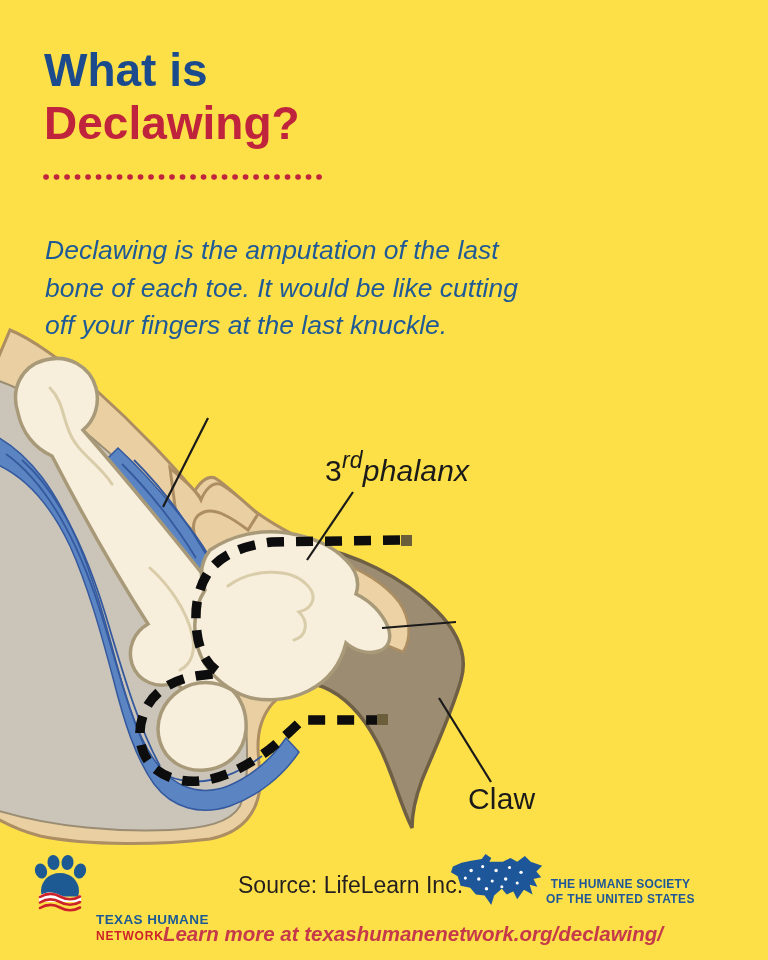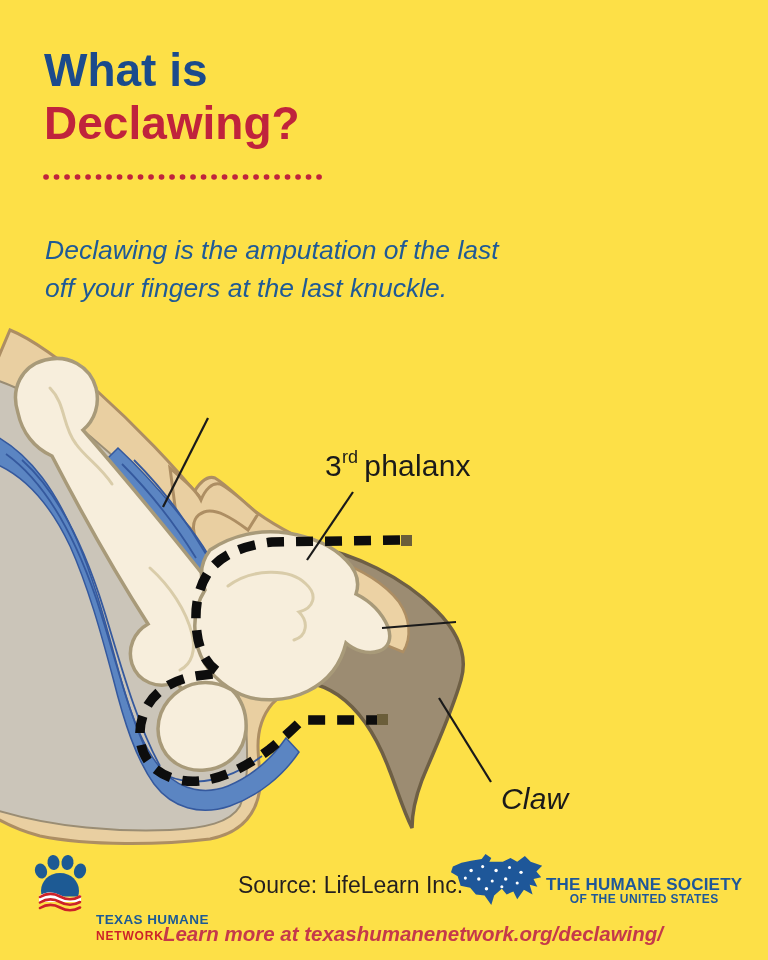--- a/index.html
+++ b/index.html
@@ -24,52 +24,53 @@
   .bone-detail{fill:none;stroke:var(--bone-detail);stroke-width:3;stroke-linecap:round;}
   .tendon{fill:var(--tendon);stroke:var(--tendon-dark);stroke-width:1.5;}
   .tendon-stripe{fill:none;stroke:var(--tendon-dark);stroke-width:1.8;}
   .clawp{fill:var(--claw);stroke:var(--claw-outline);stroke-width:3.5;}
   .nailp{fill:var(--nailbed);stroke:var(--skin-outline);stroke-width:2.5;}
   .cutline{fill:none;stroke:var(--dash-black);stroke-width:9.5;stroke-dasharray:17 12;}
   .endsq{fill:var(--dash-square);}
   .pointer{stroke:var(--label-ink);stroke-width:2.2;fill:none;}
 
   .dlabel{position:absolute;color:var(--label-ink);font-size:30px;letter-spacing:.2px;}
-  .dlabel sup{font-size:18px;vertical-align:13px;}
-  .dlabel .rest{margin-left:6px;}
+  .dlabel sup{font-size:23px;vertical-align:13px;font-style:italic;}
+  .dlabel .rest{font-style:italic;}
 
   
   .thn-logo{position:absolute;left:28px;top:852px;}
   .thn-text{position:absolute;left:96px;top:912px;line-height:16px;}
   .thn-text .b{color:var(--thn-blue);font-weight:bold;font-size:13.5px;letter-spacing:.4px;}
   .thn-text .r{color:var(--thn-red);font-weight:bold;font-size:12px;letter-spacing:.8px;}
   .source{position:absolute;left:238px;top:872px;font-size:23px;color:var(--source-ink);}
   .hsus-logo{position:absolute;left:450px;top:853px;}
   .hsus-text{position:absolute;left:546px;top:877px;text-align:center;line-height:15px;}
-  .hsus-text .l1{color:var(--hsus-blue);font-weight:bold;font-size:17px;letter-spacing:.2px;}
+  .hsus-text .l1{color:var(--hsus-blue);font-weight:bold;font-size:12px;letter-spacing:.2px;}
   .hsus-text .l2{color:var(--hsus-blue);font-weight:bold;font-size:12px;letter-spacing:.4px;}
   .learn-link{position:absolute;left:0;top:922px;width:768px;text-align:center;
               font-size:20.5px;font-style:italic;font-weight:600;color:var(--link-red);padding-left:29px;}
 </style>
 </head>
 <body>
 
 <div class="page">
 
   <div class="title">
     <div class="l1">What is</div>
     <div class="l2">Declawing?</div>
   </div>
 
   <svg class="dotted-rule" width="286" height="10" viewBox="0 0 286 10">
     <line x1="4" y1="5" x2="284" y2="5" stroke="#c0233c" stroke-width="5.6" stroke-linecap="round" stroke-dasharray="0.1 10.4"></line>
   </svg>
 
   <div class="intro">
     <div>Declawing is the amputation of the last</div>
+    <div>bone of each toe. It would be like cutting</div>
     <div>off your fingers at the last knuckle.</div>
   </div>
 
   <svg class="diagram-svg" width="560" height="545" viewBox="0 0 560 545">
 
     <path class="skin" d="
       M 10 12
       C 30 20 62 42 96 72
       C 136 108 176 150 200 180
       C 196 172 193 176 192 179
@@ -209,21 +210,21 @@
 
     <line class="pointer" x1="208" y1="100" x2="163" y2="189"></line>
     <line class="pointer" x1="353" y1="174" x2="307" y2="242"></line>
     <line class="pointer" x1="456" y1="304" x2="382" y2="310"></line>
     <line class="pointer" x1="491" y1="464" x2="439" y2="380"></line>
   </svg>
 
   <div class="dlabel" style="left:325px;top:447px;">
     <span>3</span><sup>rd</sup><span class="rest">phalanx</span>
   </div>
-  <div class="dlabel" style="left:501px;top:782px;font-style:italic;">Claw</div>
+  <div class="dlabel" style="left:468px;top:782px;">Claw</div>
 
   <svg class="thn-logo" width="64" height="62" viewBox="0 0 64 62">
     <g fill="#1d5a94">
       <ellipse cx="13" cy="19" rx="6" ry="7.6" transform="rotate(-18 13 19)"></ellipse>
       <ellipse cx="25.5" cy="10.5" rx="6" ry="7.6" transform="rotate(-6 25.5 10.5)"></ellipse>
       <ellipse cx="39.5" cy="10.5" rx="6" ry="7.6" transform="rotate(6 39.5 10.5)"></ellipse>
       <ellipse cx="52" cy="19" rx="6" ry="7.6" transform="rotate(18 52 19)"></ellipse>
       <path d="M 32 21 C 43 21 51 29 51 39 C 51 41 50.6 42.8 50 44.5 L 14 44.5 C 13.4 42.8 13 41 13 39 C 13 29 21 21 32 21 Z"></path>
     </g>
     <path d="M 11 44 Q 21 37 32 43 T 53 43 L 53 50 L 11 50 Z" fill="#fff"></path>

